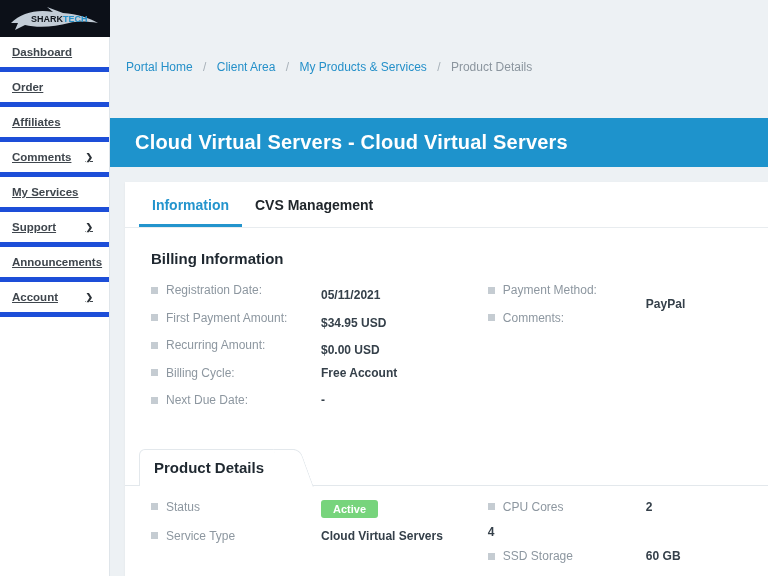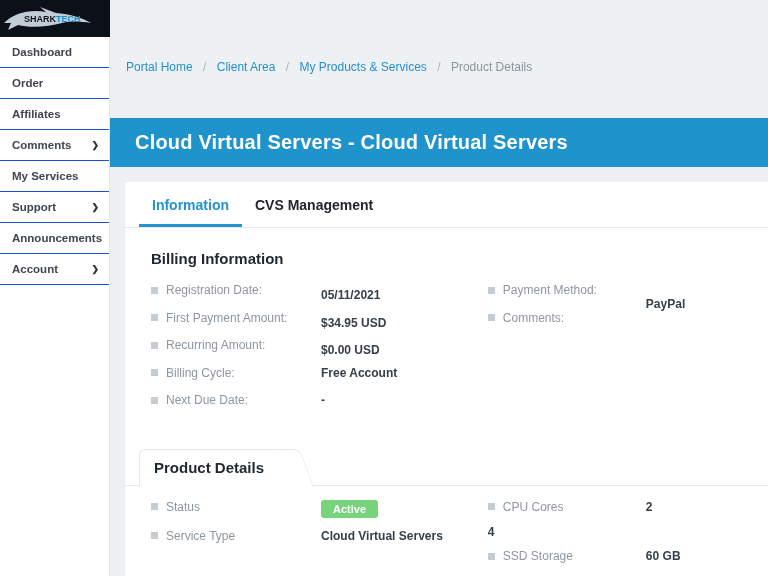--- a/index.html
+++ b/index.html
@@ -5,33 +5,33 @@
   * { box-sizing: border-box; }
   html,body { margin:0; padding:0; }
   body {
     width:768px; height:576px; overflow:hidden; position:relative;
     background:#edf1f4; font-family:"Liberation Sans", sans-serif;
   }
 
   
   .logo-block {
     position:absolute; top:0; left:0; width:110px; height:37px;
-    background:#0c1018; display:flex; align-items:center; 
+    background:#0c1018; display:flex; align-items:center; padding-left:7px;
     cursor:pointer;
   }
 
   
   .sidebar {
     position:absolute; top:37px; left:0; width:110px; bottom:0;
     background:#ffffff; border-right:1px solid #dfe5ea;
   }
   .side-item {
-    padding:9px 10px 9px 12px; font-size:11.5px; font-weight:700; color:#3f464d;
-    border-bottom:1px solid #1d4ed8; display:flex; justify-content:space-between;
-    align-items:center; cursor:pointer; background:#fff;
+    padding:9px 16px 9px 12px; font-size:11.5px; font-weight:700; color:#3f464d;
+    border-bottom:5px solid #1d4ed8; display:flex; justify-content:space-between;
+    align-items:center; cursor:pointer; background:#fff;text-decoration:underline;
   }
   .side-item .chev { font-size:9px; color:#2c3238; font-weight:700; }
 
   
   .main { position:absolute; left:110px; top:0; right:0; bottom:0; overflow:hidden; }
 
   .breadcrumb { margin:60px 0 0 16px; font-size:12px; }
   .bc-link { color:#2590c9; cursor:pointer; }
   .bc-sep { margin:0 7px; color:#a8b1b9; }
   .bc-current { color:#8b959e; }

